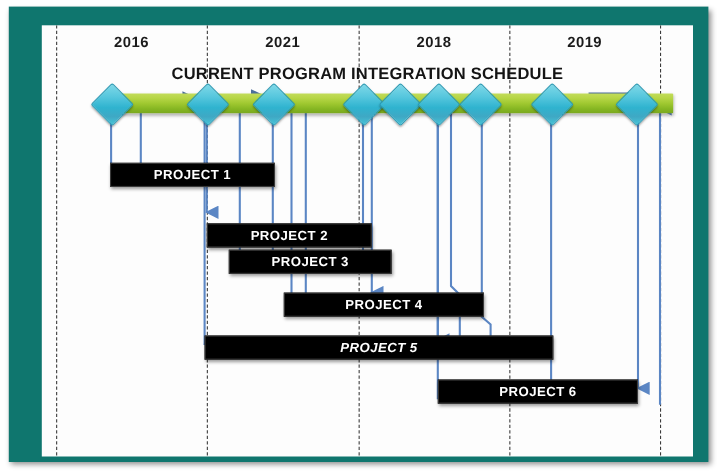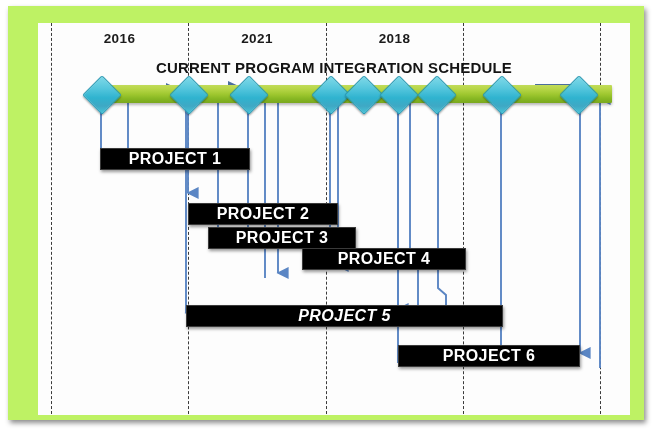--- a/index.html
+++ b/index.html
@@ -9,21 +9,21 @@
   }
 
   
   #frame{
     position:absolute;left:0;top:0;width:652px;height:431px;
     background:#ffffff;
     box-sizing:border-box;
   }
   #frame-border{
     position:absolute;left:8px;top:6px;width:636px;height:414px;
-    background:#bef264;
+    background:#0f766e;
     box-sizing:border-box;
     box-shadow:2px 3px 5px rgba(0,0,0,.45);
   }
   #canvas{
     position:absolute;left:30px;top:17px;width:592px;height:392px;
     background:#fdfdfd;
     overflow:hidden;
   }
 
   
@@ -73,21 +73,21 @@
     box-shadow:1px 1px 2px rgba(0,0,0,.35);
   }
 
   
   .project-bar{
     position:absolute;height:22px;
     background:#000000;
     border:1px solid #3a3a3a;
     box-shadow:1px 2px 3px rgba(0,0,0,.4);
     color:#ffffff;
-    font-size:16px;font-weight:bold;
+    font-size:12px;font-weight:bold;
     letter-spacing:.4px;
     display:flex;align-items:center;justify-content:center;
     box-sizing:border-box;
     text-shadow:0 1px 1px rgba(0,0,0,.9);
   }
 
   
   #connectors{
     position:absolute;left:0;top:0;width:592px;height:392px;
     pointer-events:none;
@@ -106,20 +106,21 @@
 
       <div class="vline" style="left:13px;"></div>
       <div class="vline" style="left:150px;"></div>
       <div class="vline" style="left:288px;"></div>
       <div class="vline" style="left:425px;"></div>
       <div class="vline" style="left:562px;"></div>
 
       <div class="year-label" style="left:13px;top:8px;width:137px;">2016</div>
       <div class="year-label" style="left:150px;top:8px;width:138px;">2021</div>
       <div class="year-label" style="left:288px;top:8px;width:137px;">2018</div>
+      <div class="year-label" style="left:425px;top:8px;width:137px;">2019</div>
 
       <div id="chart-title">CURRENT PROGRAM INTEGRATION SCHEDULE</div>
 
       <svg id="connectors" viewBox="0 0 592 392" width="592" height="392">
         <defs>
           <marker id="ad" markerWidth="7" markerHeight="7" refX="3.2" refY="5.6" orient="auto">
             <polygon points="0,0 6.4,0 3.2,6.4" class="arrowfill"></polygon>
           </marker>
           <marker id="au" markerWidth="7" markerHeight="7" refX="3.2" refY="0.8" orient="auto">
             <polygon points="0,6.4 6.4,6.4 3.2,0" class="arrowfill"></polygon>
@@ -181,21 +182,21 @@
       </div>
 
       <div class="project-bar" style="left:150px;top:180px;width:150px;">
         <span>PROJECT 2</span>
       </div>
 
       <div class="project-bar" style="left:170px;top:204px;width:148px;justify-content:center;">
         <span>PROJECT 3</span>
       </div>
 
-      <div class="project-bar" style="left:220px;top:225px;width:164px;margin-left:44px;">
+      <div class="project-bar" style="left:220px;top:243px;width:182px;">
         <span>PROJECT 4</span>
       </div>
 
       <div class="project-bar" style="left:148px;top:282px;width:317px;font-style:italic;">
         <span>PROJECT 5</span>
       </div>
 
       <div class="project-bar" style="left:360px;top:322px;width:182px;">
         <span>PROJECT 6</span>
       </div>

